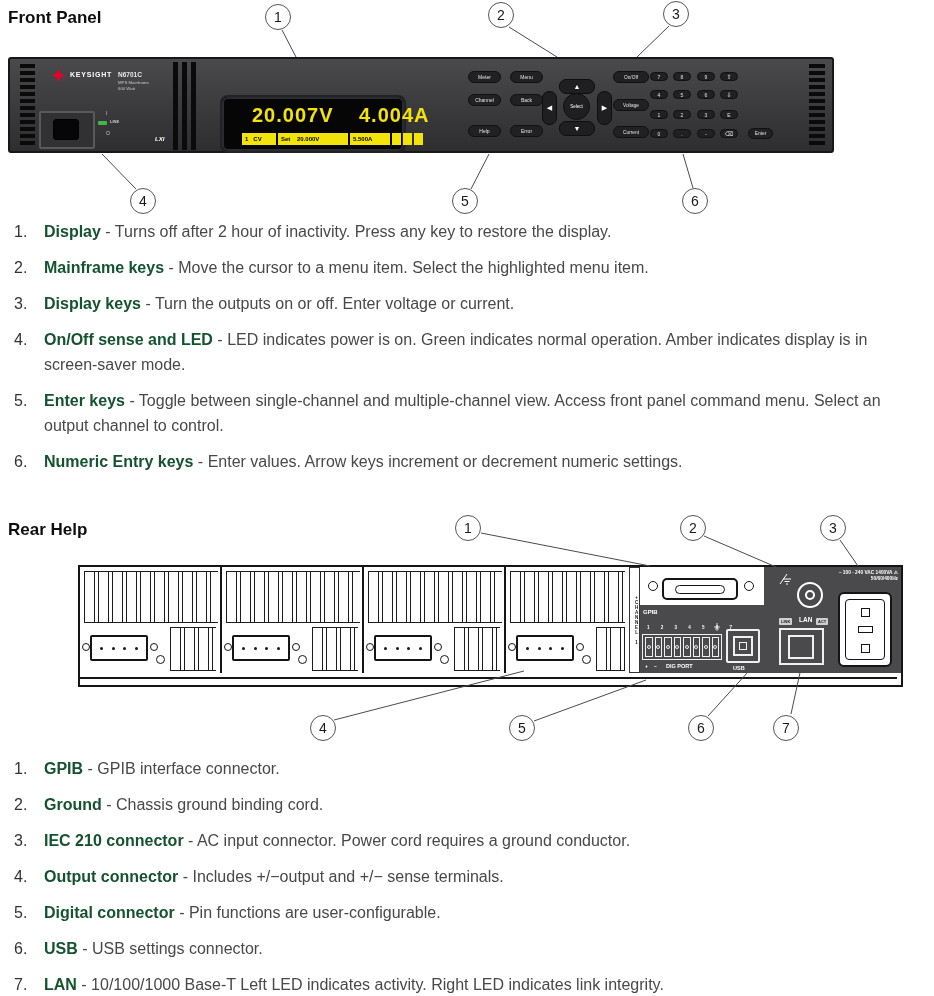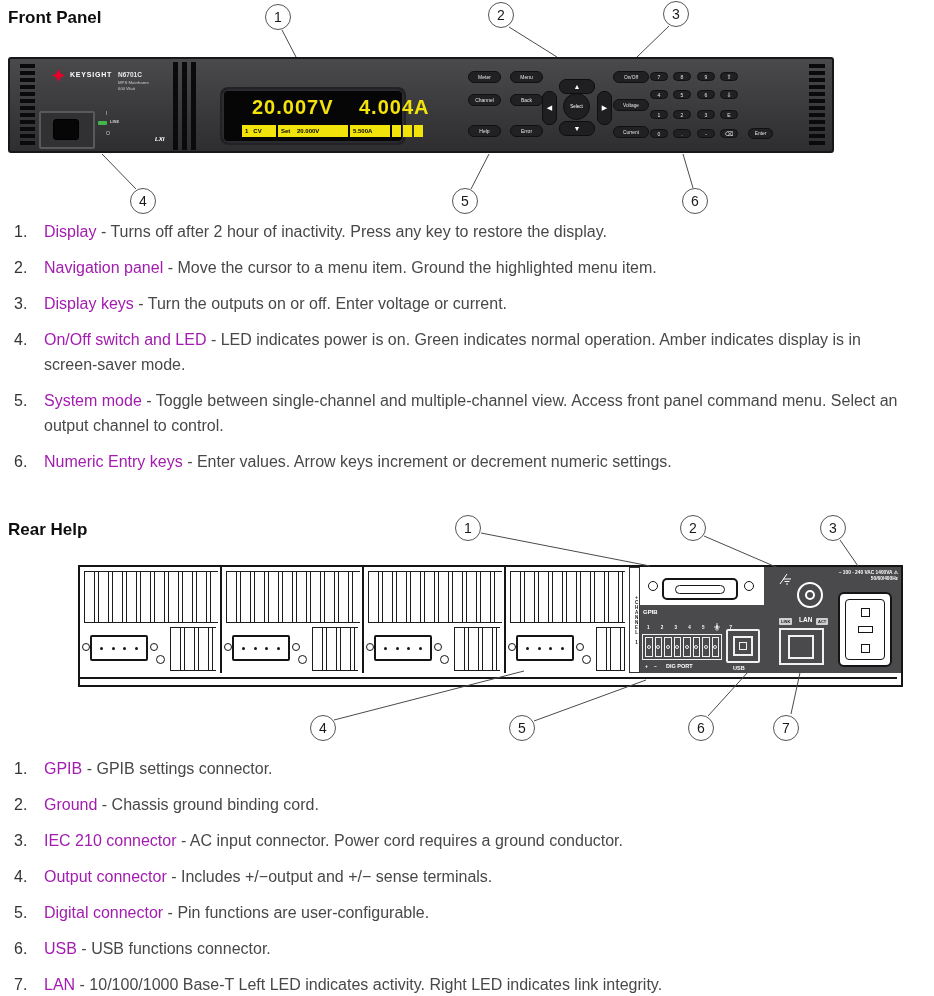--- a/index.html
+++ b/index.html
@@ -19,21 +19,21 @@
   .fpanel *{position:absolute;box-sizing:border-box;}
   .vent-h{background:repeating-linear-gradient(to bottom,#0a0a0a 0 4px,rgba(0,0,0,0) 4px 7px);}
   .vent-v{background:repeating-linear-gradient(90deg,#0a0a0a 0 5px,rgba(0,0,0,0) 5px 9px);}
   .spark{width:13px;height:13px;background:#e90029;
          clip-path:polygon(50% 0,66% 34%,100% 50%,66% 66%,50% 100%,34% 66%,0 50%,34% 34%);}
   .btxt{color:#fff;font-weight:bold;white-space:nowrap;}
   .fbtn{background:#212123;border:1px solid #101012;border-radius:6px;color:#e3e3e3;
         display:flex;align-items:center;justify-content:center;font-size:5px;white-space:nowrap;}
   .navbtn{background:#1f1f21;border:1px solid #0e0e10;border-radius:7px;color:#fff;
           display:flex;align-items:center;justify-content:center;font-size:7px;}
-  .disp{left:210px;top:28px;width:186px;height:58px;background:#060606;border:2px solid #222226;
+  .disp{left:210px;top:36px;width:186px;height:58px;background:#060606;border:2px solid #222226;
         border-radius:8px;box-shadow:inset 0 0 0 2px #2c2c30;}
   .dval{color:#f4e30b;font-size:20px;font-weight:bold;letter-spacing:1px;white-space:pre;}
   .statusrow{left:20px;top:36px;display:flex;gap:2px;}
   .seg{position:static!important;background:#f2e30b;color:#000;font-size:6px;font-weight:bold;
        height:12px;display:flex;align-items:center;padding-left:3px;white-space:pre;overflow:hidden;}
 
   
   .rpanel{position:absolute;left:78px;top:565px;width:821px;height:118px;background:#fff;
           border:2px solid #151515;z-index:2;}
   .rpanel *{position:absolute;box-sizing:border-box;}
@@ -54,21 +54,21 @@
        align-items:center;justify-content:center;}
   .pin b{position:static;width:4px;height:4px;border:1px solid #f0f0f0;border-radius:50%;}
   .lanbox{background:#cfcfcf;color:#1a1a1a;font-size:4px;font-weight:bold;
           padding:1px 2px;border-radius:1px;}
 
   
   .list{position:absolute;left:14px;width:884px;z-index:3;}
   .li{display:flex;line-height:25px;font-size:16px;margin-bottom:11px;}
   .li .num{width:30px;flex:none;color:#333;}
   .li .txt{flex:1;color:#484848;}
-  .li .term{font-weight:normal;color:#a21caf;}
+  .li .term{font-weight:bold;color:#14532d;}
 </style>
 </head>
 <body>
 
 <div id="page">
 
   <div class="h1" style="left:8px;top:8px;">Front Panel</div>
 
   <svg class="leaders" width="934" height="996">
     <line x1="282" y1="30" x2="296" y2="57"></line>
@@ -164,33 +164,33 @@
     <div class="vent-h" style="left:799px;top:5px;width:16px;height:84px;"></div>
   </div>
 
   <div class="list" style="top:219px;">
     <div class="li">
         <span class="num">1.</span>
         <span class="txt"><span class="term">Display</span><span> - Turns off after 2 hour of inactivity. Press any key to restore the display.</span></span>
       </div>
     <div class="li">
         <span class="num">2.</span>
-        <span class="txt"><span class="term">Navigation panel</span><span> - Move the cursor to a menu item. Ground the highlighted menu item.</span></span>
+        <span class="txt"><span class="term">Mainframe keys</span><span> - Move the cursor to a menu item. Select the highlighted menu item.</span></span>
       </div>
     <div class="li">
         <span class="num">3.</span>
         <span class="txt"><span class="term">Display keys</span><span> - Turn the outputs on or off. Enter voltage or current.</span></span>
       </div>
     <div class="li">
         <span class="num">4.</span>
-        <span class="txt"><span class="term">On/Off switch and LED</span><span> - LED indicates power is on. Green indicates normal operation. Amber indicates display is in screen-saver mode.</span></span>
+        <span class="txt"><span class="term">On/Off sense and LED</span><span> - LED indicates power is on. Green indicates normal operation. Amber indicates display is in screen-saver mode.</span></span>
       </div>
     <div class="li">
         <span class="num">5.</span>
-        <span class="txt"><span class="term">System mode</span><span> - Toggle between single-channel and multiple-channel view. Access front panel command menu. Select an output channel to control.</span></span>
+        <span class="txt"><span class="term">Enter keys</span><span> - Toggle between single-channel and multiple-channel view. Access front panel command menu. Select an output channel to control.</span></span>
       </div>
     <div class="li">
         <span class="num">6.</span>
         <span class="txt"><span class="term">Numeric Entry keys</span><span> - Enter values. Arrow keys increment or decrement numeric settings.</span></span>
       </div>
   </div>
 
   <div class="h1" style="left:8px;top:520px;">Rear Help</div>
 
   <div class="callout" style="left:455px;top:515px;">1</div>
@@ -340,41 +340,41 @@
         <div style="left:7px;top:5px;width:26px;height:24px;border:2px solid #f0f0f0;"></div>
       </div>
     </div>
 
     <div class="chline"></div>
   </div>
 
   <div class="list" style="top:756px;">
     <div class="li">
         <span class="num">1.</span>
-        <span class="txt"><span class="term">GPIB</span><span> - GPIB settings connector.</span></span>
+        <span class="txt"><span class="term">GPIB</span><span> - GPIB interface connector.</span></span>
       </div>
     <div class="li">
         <span class="num">2.</span>
         <span class="txt"><span class="term">Ground</span><span> - Chassis ground binding cord.</span></span>
       </div>
     <div class="li">
         <span class="num">3.</span>
         <span class="txt"><span class="term">IEC 210 connector</span><span> - AC input connector. Power cord requires a ground conductor.</span></span>
       </div>
     <div class="li">
         <span class="num">4.</span>
         <span class="txt"><span class="term">Output connector</span><span> - Includes +/−output and +/− sense terminals.</span></span>
       </div>
     <div class="li">
         <span class="num">5.</span>
         <span class="txt"><span class="term">Digital connector</span><span> - Pin functions are user-configurable.</span></span>
       </div>
     <div class="li">
         <span class="num">6.</span>
-        <span class="txt"><span class="term">USB</span><span> - USB functions connector.</span></span>
+        <span class="txt"><span class="term">USB</span><span> - USB settings connector.</span></span>
       </div>
     <div class="li">
         <span class="num">7.</span>
         <span class="txt"><span class="term">LAN</span><span> - 10/100/1000 Base-T Left LED indicates activity. Right LED indicates link integrity.</span></span>
       </div>
   </div>
 
 </div>
 
 </body></html>

